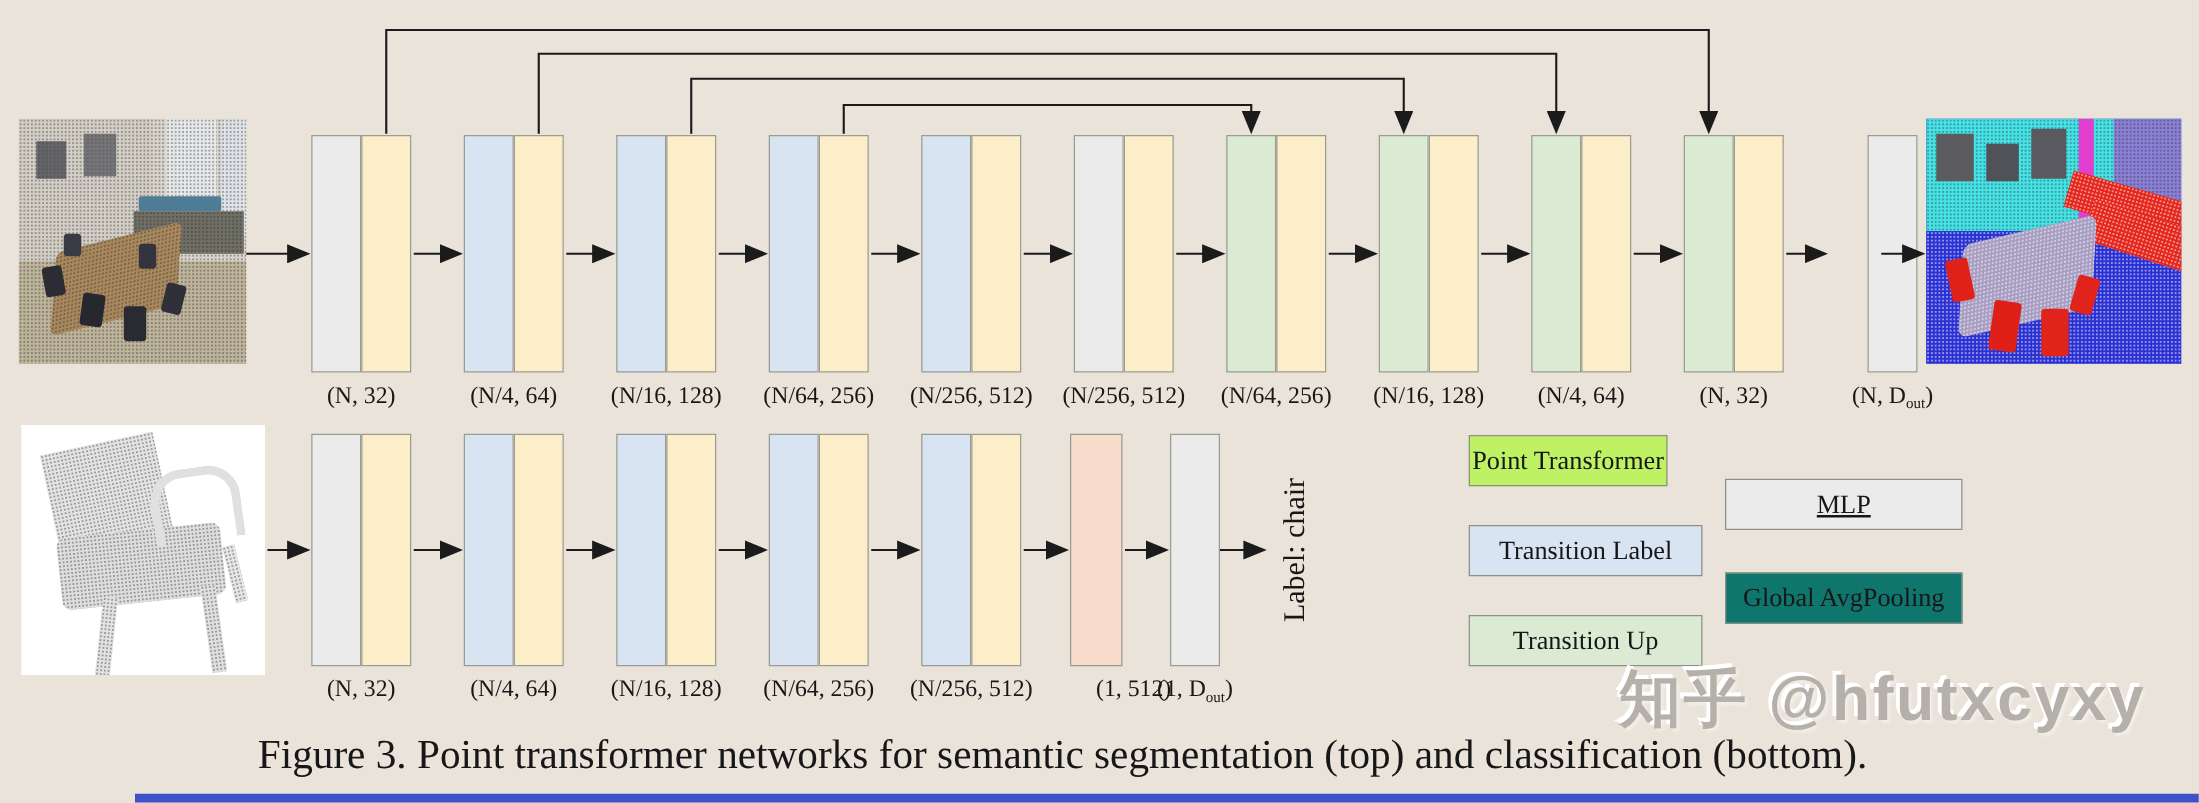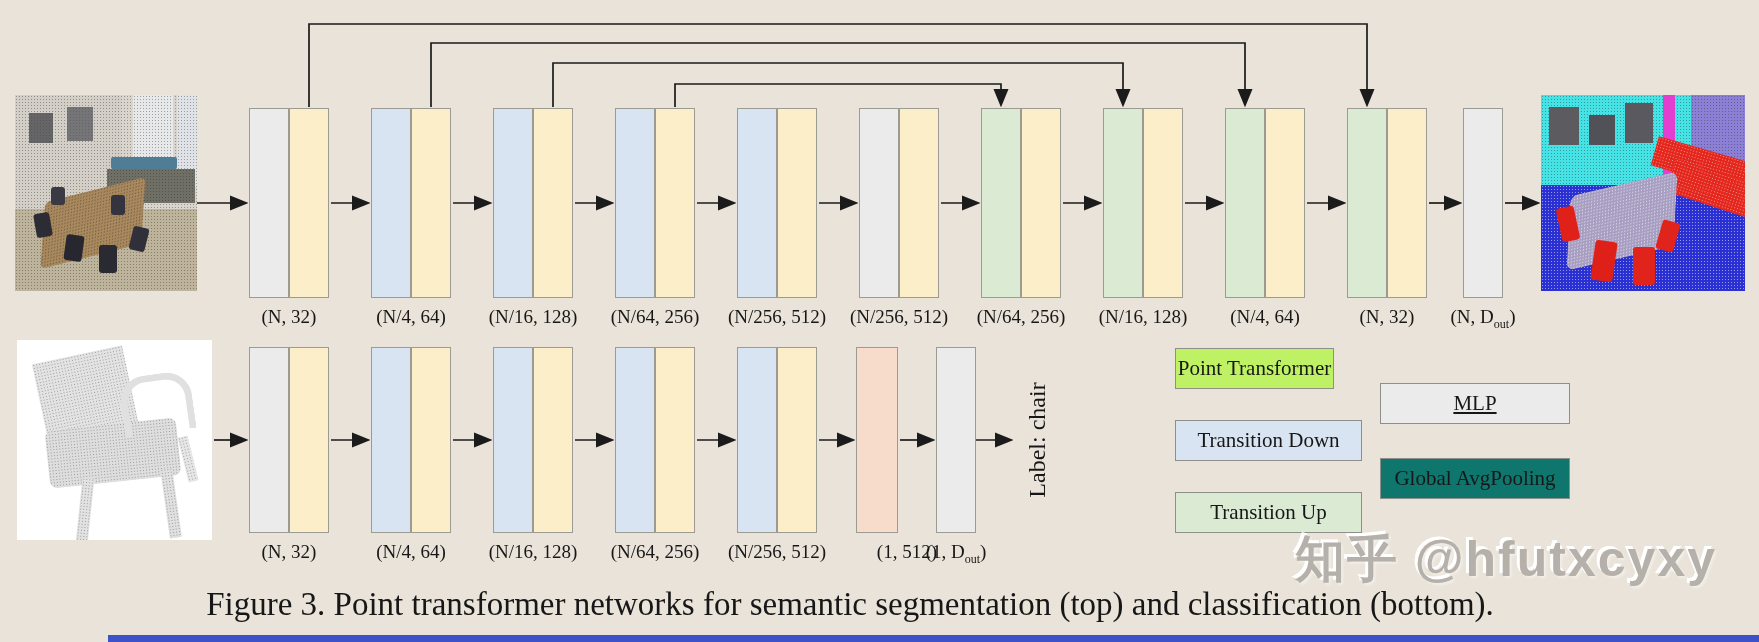--- a/index.html
+++ b/index.html
@@ -148,21 +148,21 @@
     </div>
   <div class="dims"><span>(N/4, 64)</span></div>
 </div>
 <div class="stage seg" style="left:1327px;top:108px;">
   <div class="pair">
       <div class="blk tu"></div>
       <div class="blk pt"></div>
     </div>
   <div class="dims"><span>(N, 32)</span></div>
 </div>
-<div class="stage seg" style="left:1423px;top:108px;">
+<div class="stage seg" style="left:1454px;top:108px;">
   <div class="pair">
       <div class="blk mlp"></div>
     </div>
   <div class="dims"><span>(N, D</span><sub>out</sub><span>)</span></div>
 </div>
 
 <div class="stage cls" style="left:229px;top:347px;">
   <div class="pair">
       <div class="blk mlp"></div>
       <div class="blk pt"></div>
@@ -209,21 +209,21 @@
     </div>
   <div class="dims"><span>(1, D</span><sub>out</sub><span>)</span></div>
 </div>
 
 <div class="rotlabel">Label: chair</div>
 
 <div class="legend-box" style="left:1175px;top:348px;width:159px;background:#bef264;">
     <span>Point Transformer</span>
   </div>
 <div class="legend-box" style="left:1175px;top:420px;width:187px;background:#d8e4f1;">
-    <span>Transition Down</span>
+    <span>Transition Label</span>
   </div>
 <div class="legend-box" style="left:1175px;top:492px;width:187px;background:#dbead3;">
     <span>Transition Up</span>
   </div>
 <div class="legend-box" style="left:1380px;top:383px;width:190px;background:#ebebeb;text-decoration:underline;">
     <span>MLP</span>
   </div>
 <div class="legend-box" style="left:1380px;top:458px;width:190px;background:#0f766e;">
     <span>Global AvgPooling</span>
   </div>

